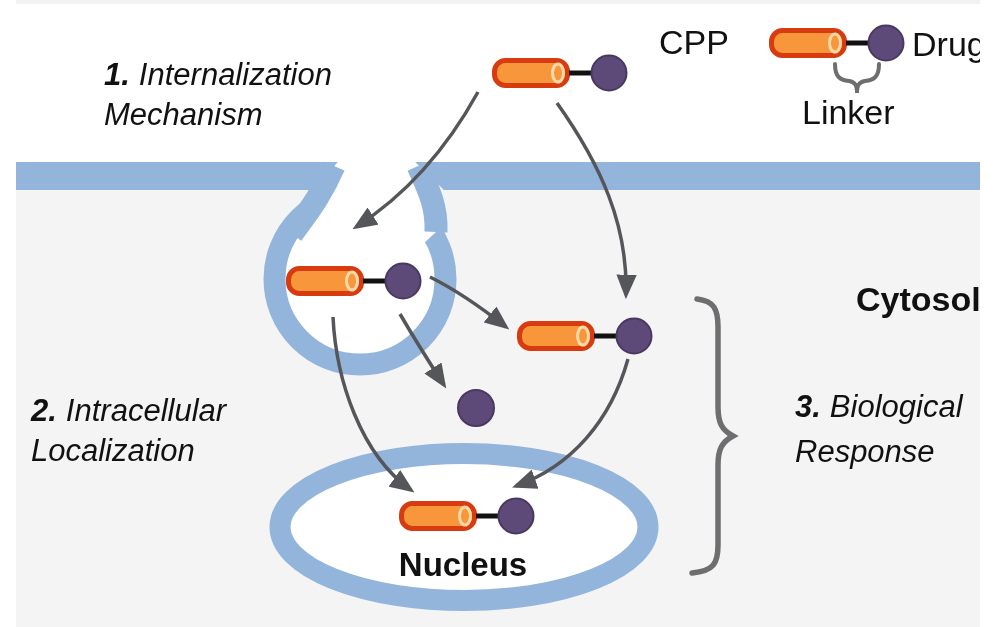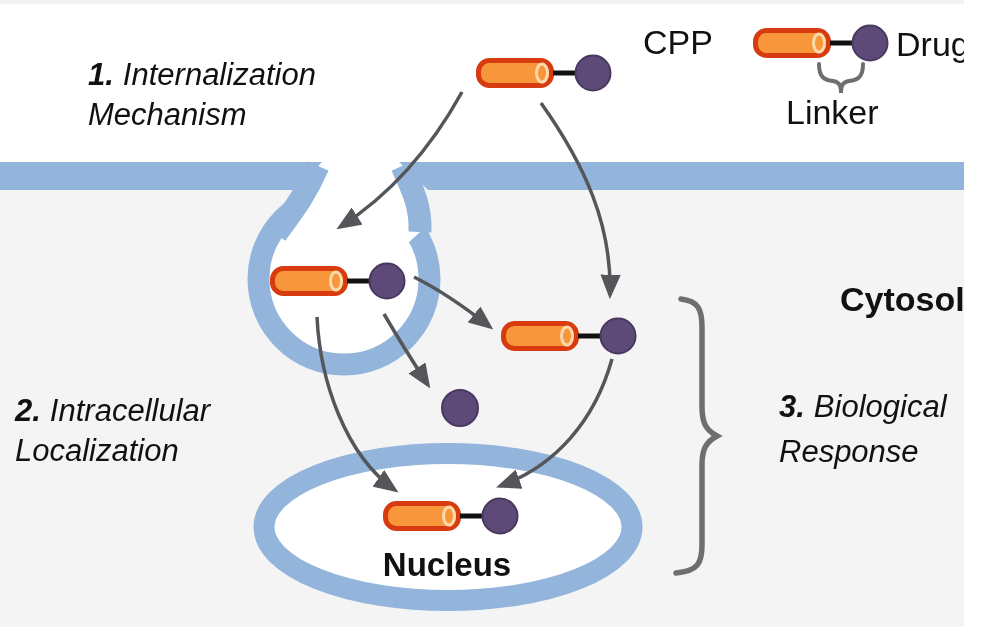--- a/index.html
+++ b/index.html
@@ -1,16 +1,16 @@
 <!DOCTYPE html>
 <html style="--membrane: #93B5DC; --cpp-fill: #F8963B; --cpp-stroke: #D73B0F; --drug-fill: #5D4A78; --drug-stroke: #493960; --linker-line: #111111; --arrow: #55565A; --brace: #6E6E70; --bg-upper: #FFFFFF; --bg-lower: #F4F4F5; --text: #111111;"><head>
 <meta charset="utf-8">
 <style>
   html,body{margin:0;padding:0;background:#fff;}
-  .stage{position:relative;width:964px;height:627px;overflow:hidden;}
+  .stage{position:relative;width:964px;height:627px;overflow:hidden;padding-left:16px;}
   svg{display:block;}
   .membrane{fill:var(--membrane);}
   .neck{fill:none;stroke:var(--membrane);stroke-width:23;}
   .ring{fill:#fff;stroke:var(--membrane);}
   .channel{fill:#fff;stroke:none;}
   .arrow{fill:none;stroke:var(--arrow);stroke-width:3.5;}
   .ahp{fill:var(--arrow);}
   .brace{fill:none;stroke:var(--brace);stroke-width:5.5;stroke-linecap:round;}
   .ubrace{fill:none;stroke:var(--brace);stroke-width:4;stroke-linecap:round;}
   .cyl{fill:var(--cpp-fill);stroke:var(--cpp-stroke);stroke-width:5;}

